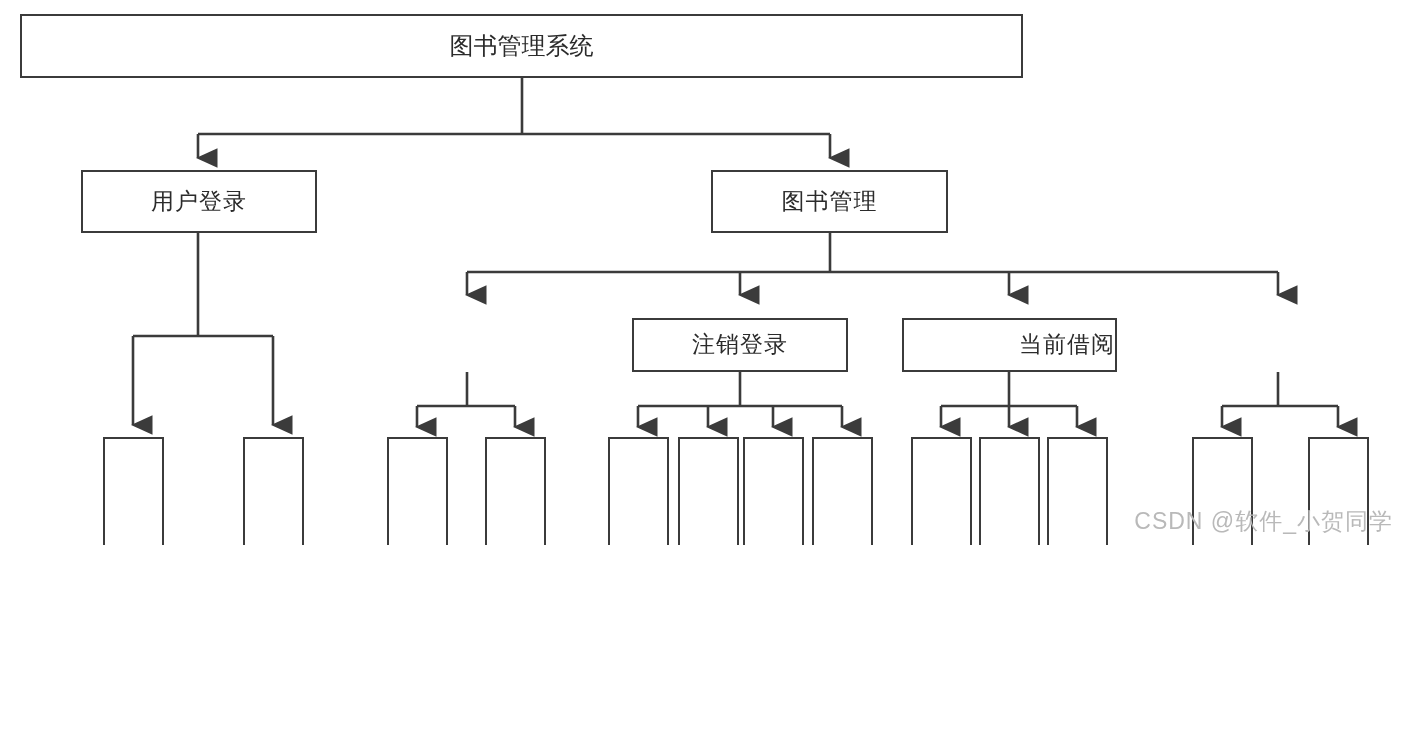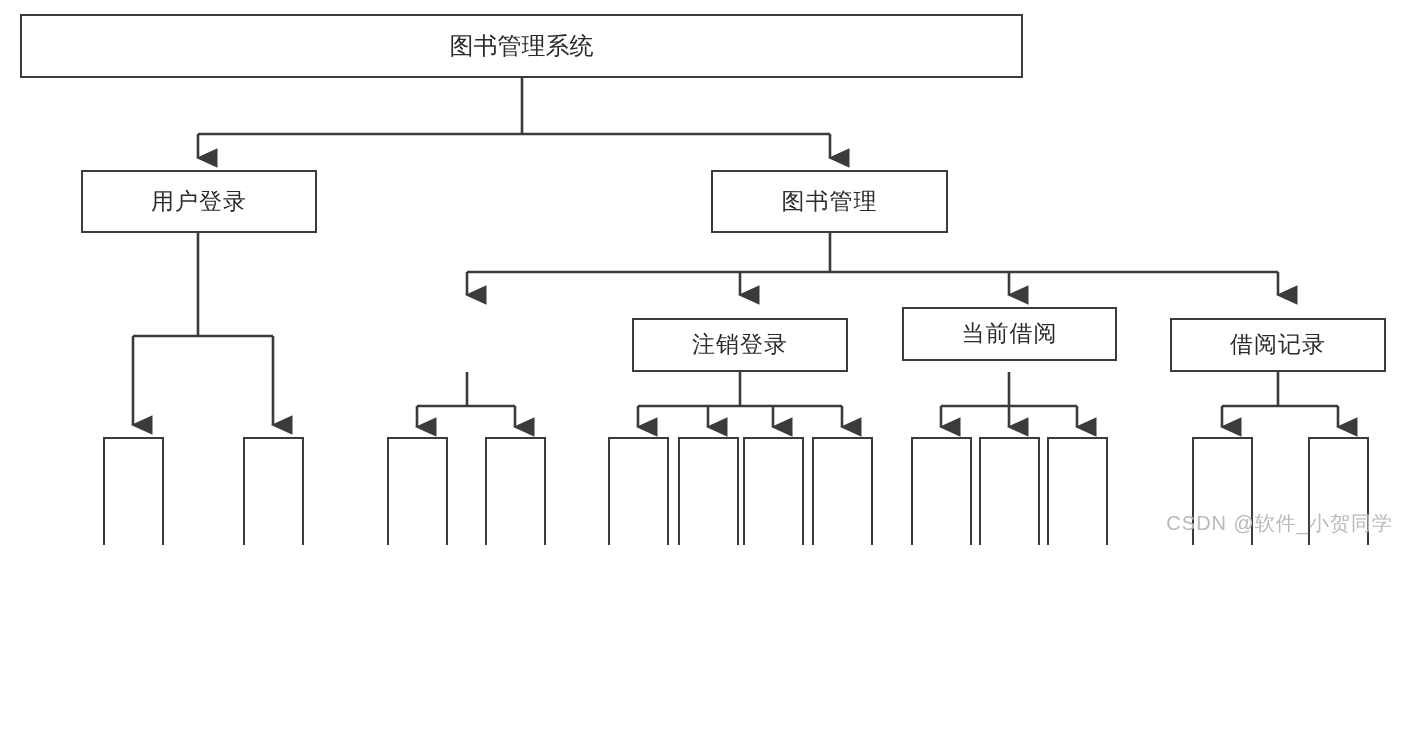--- a/index.html
+++ b/index.html
@@ -59,21 +59,21 @@
   }
   .vtext.tight {
     font-size: 21px;
     letter-spacing: 0px;
     line-height: 1.18;
   }
   #watermark {
     position: absolute;
     right: 12px;
     bottom: 8px;
-    font-size: 20px;
+    font-size: 23px;
     color: #b9b9b9;
     letter-spacing: 1px;
     white-space: nowrap;
   }
 </style>
 </head>
 <body>
 
 <div id="canvas">
 
@@ -134,25 +134,22 @@
   <div class="node h" style="left:81px; top:170px; width:236px; height:63px;">
     <span>用户登录</span>
   </div>
   <div class="node h" style="left:711px; top:170px; width:237px; height:63px;">
     <span>图书管理</span>
   </div>
 
   <div class="node h" style="left:632px; top:318px; width:216px; height:54px;">
     <span>注销登录</span>
   </div>
-  <div class="node h" style="left:902px; top:307px; width:215px; height:54px;">
+  <div class="node h" style="left:902px; top:318px; width:215px; height:54px;justify-content:flex-end;">
     <span>当前借阅</span>
-  </div>
-  <div class="node h" style="left:1170px; top:318px; width:216px; height:54px;">
-    <span>借阅记录</span>
   </div>
 
   <div class="node leaf" style="left:103px; top:437px; width:61px; height:299px;">
     <span class="vtext">用户登录</span>
   </div>
   <div class="node leaf" style="left:243px; top:437px; width:61px; height:299px;">
     <span class="vtext">注销登录</span>
   </div>
 
   <div class="node leaf" style="left:387px; top:437px; width:61px; height:299px;">

